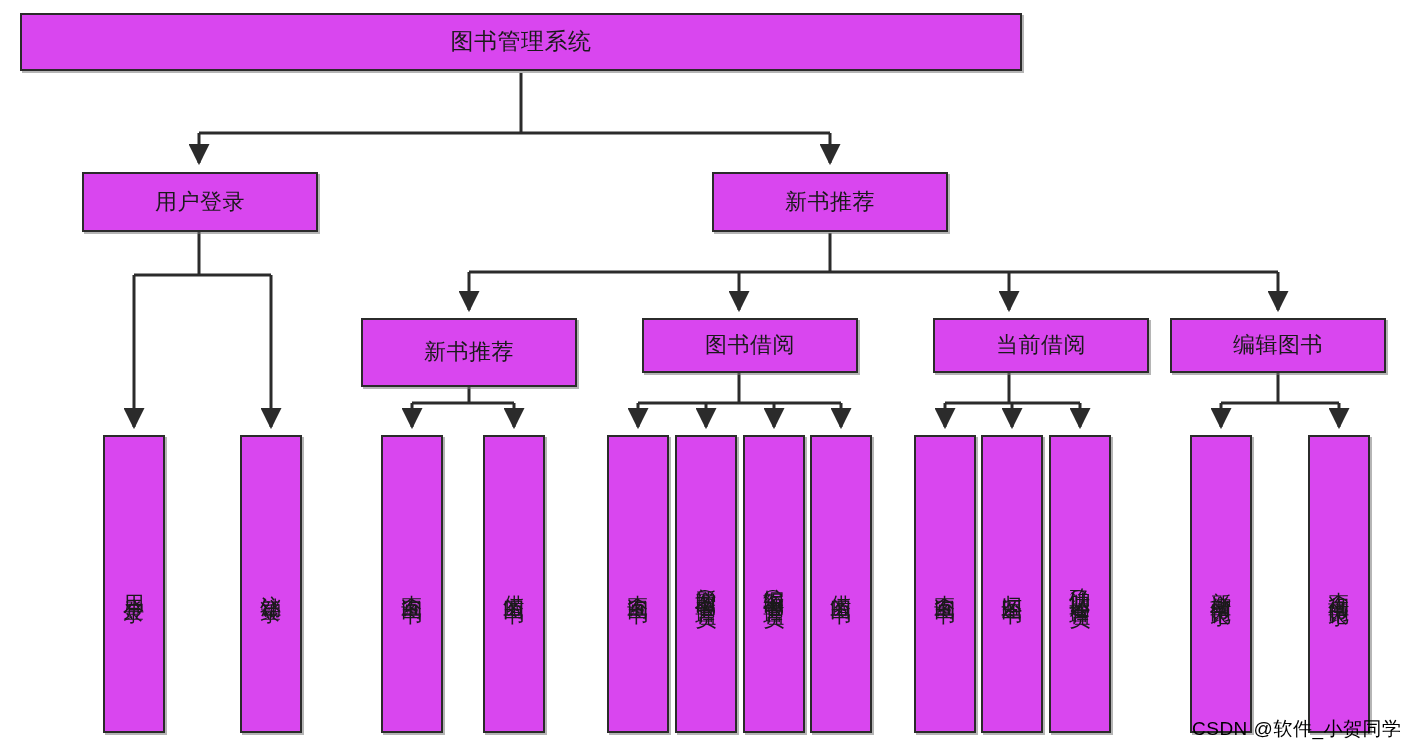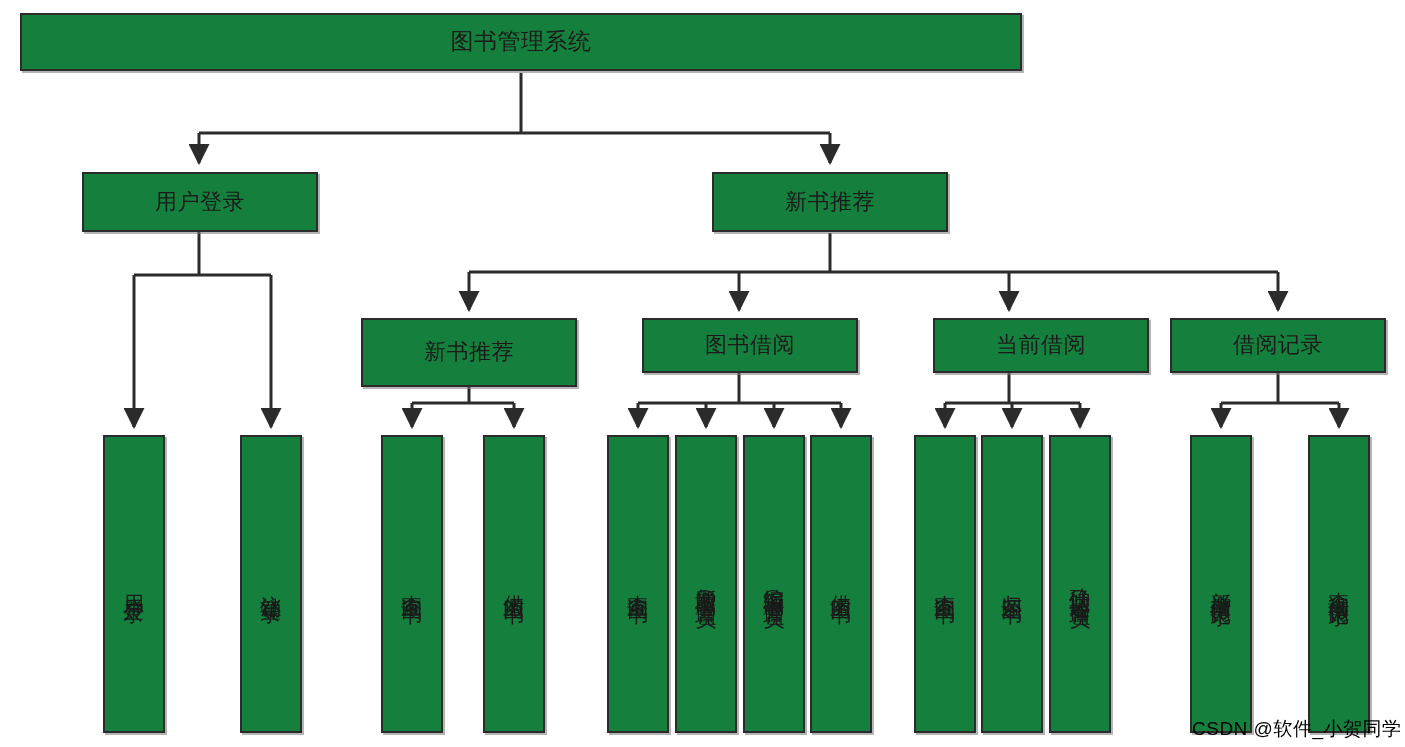--- a/index.html
+++ b/index.html
@@ -21,21 +21,21 @@
     position: absolute;
     left: 0;
     top: 0;
     width: 1405px;
     height: 747px;
     pointer-events: none;
   }
   .node {
     position: absolute;
     box-sizing: border-box;
-    background: #15803d;
+    background: #d946ef;
     border: 2px solid #2b2b2b;
     box-shadow: 2px 2px 0 0 rgba(120,120,120,0.55);
     display: flex;
     align-items: center;
     justify-content: center;
     color: #1a1a1a;
     z-index: 2;
   }
   .node .label {
     display: block;
@@ -142,21 +142,21 @@
   <div class="node h" style="left:361px; top:318px; width:216px; height:69px;">
     <span class="label">新书推荐</span>
   </div>
   <div class="node h" style="left:642px; top:318px; width:216px; height:55px;">
     <span class="label">图书借阅</span>
   </div>
   <div class="node h" style="left:901px; top:318px; width:216px; height:55px;margin-left:32px;">
     <span class="label">当前借阅</span>
   </div>
   <div class="node h" style="left:1170px; top:318px; width:216px; height:55px;">
-    <span class="label">借阅记录</span>
+    <span class="label">编辑图书</span>
   </div>
 
   <div class="node v" style="left:103px; top:435px; width:62px; height:298px;">
     <span class="label">用户登录</span>
   </div>
   <div class="node v" style="left:240px; top:435px; width:62px; height:298px;">
     <span class="label">注销登录</span>
   </div>
 
   <div class="node v" style="left:381px; top:435px; width:62px; height:298px;">

